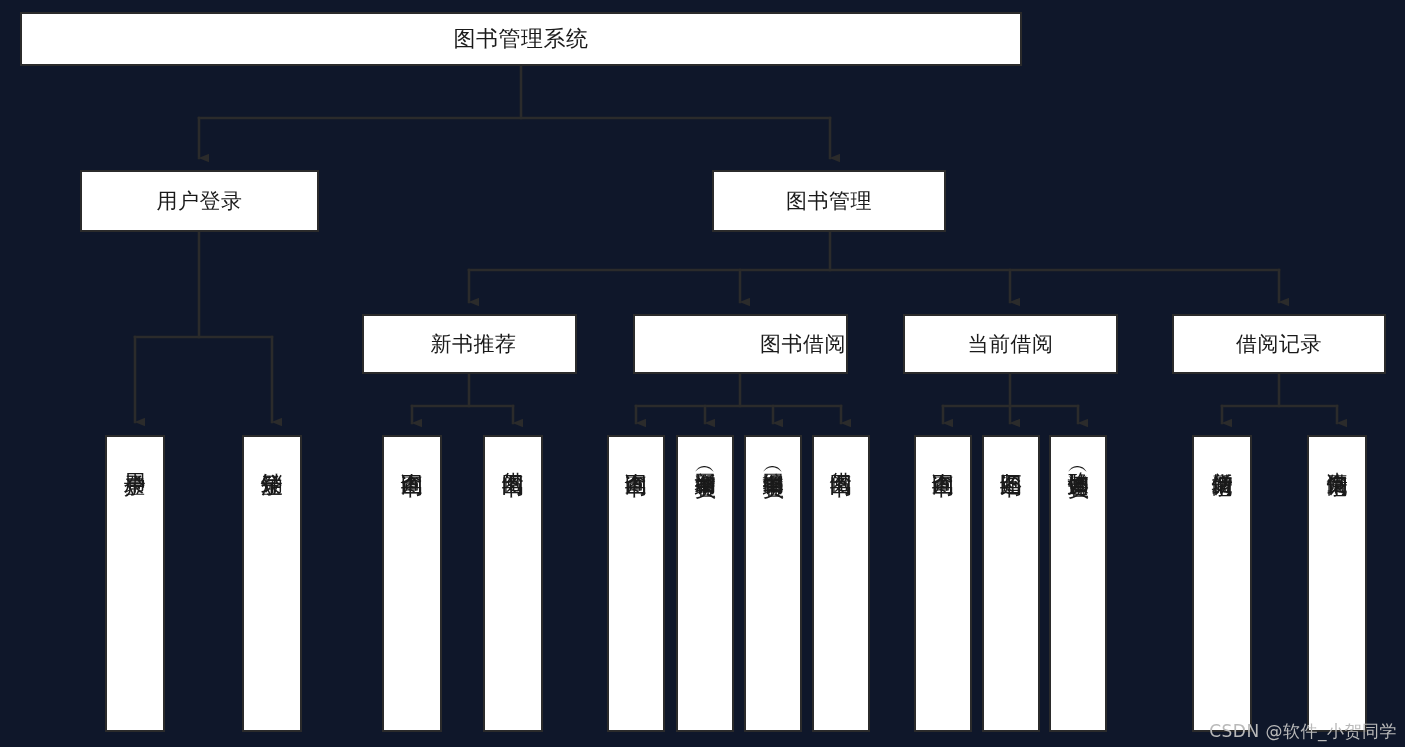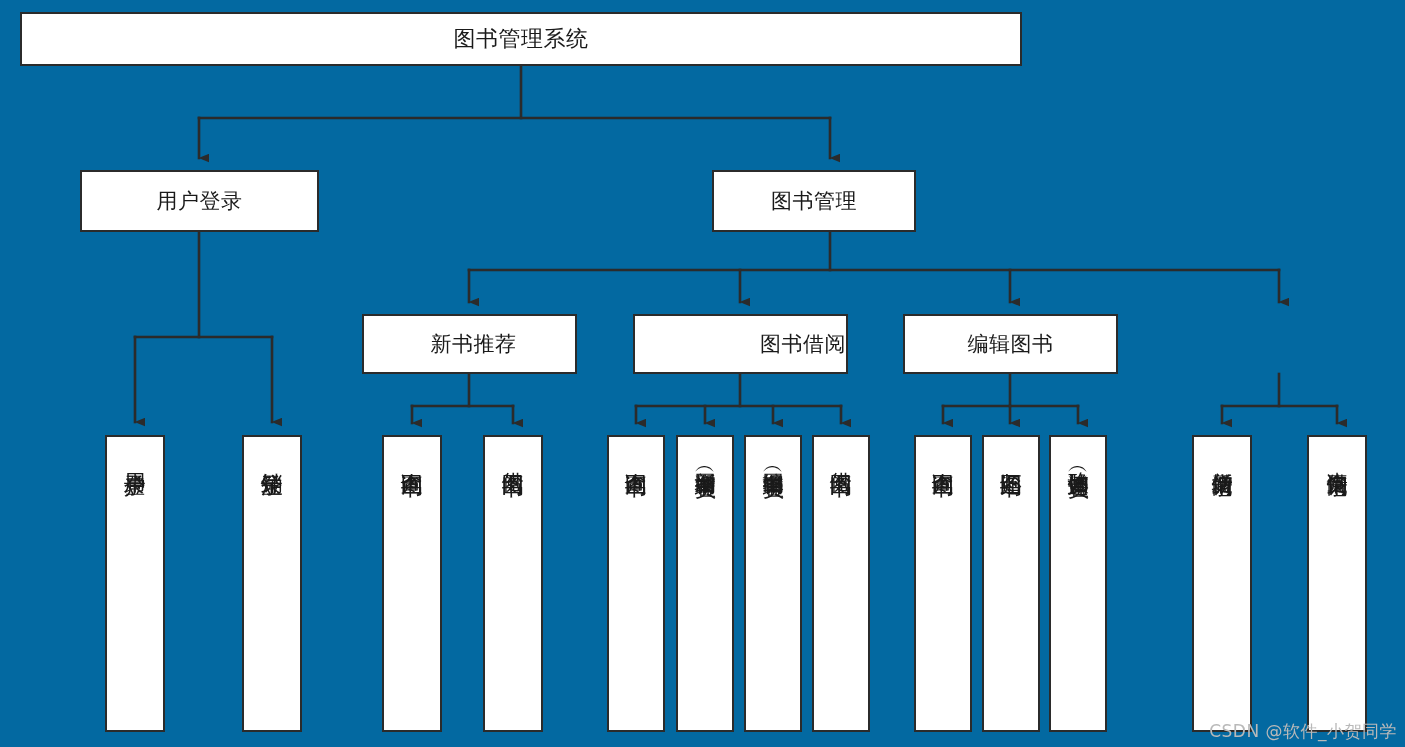--- a/index.html
+++ b/index.html
@@ -9,21 +9,21 @@
     padding: 0;
     background: #ffffff;
   }
   body {
     font-family: "DejaVu Sans", "Liberation Sans", sans-serif;
   }
   #canvas {
     position: relative;
     width: 1405px;
     height: 747px;
-    background: #0369a1;
+    background: #0f172a;
     overflow: hidden;
     text-decoration: underline;
   }
   svg#wires {
     position: absolute;
     left: 0;
     top: 0;
     width: 1405px;
     height: 747px;
     pointer-events: none;
@@ -135,36 +135,39 @@
   </svg>
 
   <div class="node h lvl0" style="left:20px; top:12px; width:1002px; height:54px;">
     <span class="lbl">图书管理系统</span>
   </div>
 
   <div class="node h" style="left:80px; top:170px; width:239px; height:62px;">
     <span class="lbl">用户登录</span>
   </div>
 
-  <div class="node h" style="left:712px; top:170px; width:204px; height:62px;">
+  <div class="node h" style="left:712px; top:170px; width:234px; height:62px;">
     <span class="lbl">图书管理</span>
   </div>
 
   <div class="node h" style="left:362px; top:314px; width:215px; height:60px;padding-left:8px;">
     <span class="lbl">新书推荐</span>
   </div>
 
   <div class="node h" style="left:633px; top:314px; width:215px; height:60px;justify-content:flex-end;">
     <span class="lbl">图书借阅</span>
   </div>
 
   <div class="node h" style="left:903px; top:314px; width:215px; height:60px;">
-    <span class="lbl">编辑图书</span>
-  </div>
-
+    <span class="lbl">当前借阅</span>
+  </div>
+
+  <div class="node h" style="left:1172px; top:314px; width:214px; height:60px;">
+    <span class="lbl">借阅记录</span>
+  </div>
 
   <div class="node v" style="left:105px; top:435px; width:60px; height:297px;">
     <span class="lbl">用户登录</span>
   </div>
   <div class="node v" style="left:242px; top:435px; width:60px; height:297px;">
     <span class="lbl">注销登录</span>
   </div>
 
   <div class="node v" style="left:382px; top:435px; width:60px; height:297px;">
     <span class="lbl">查询图书</span>

